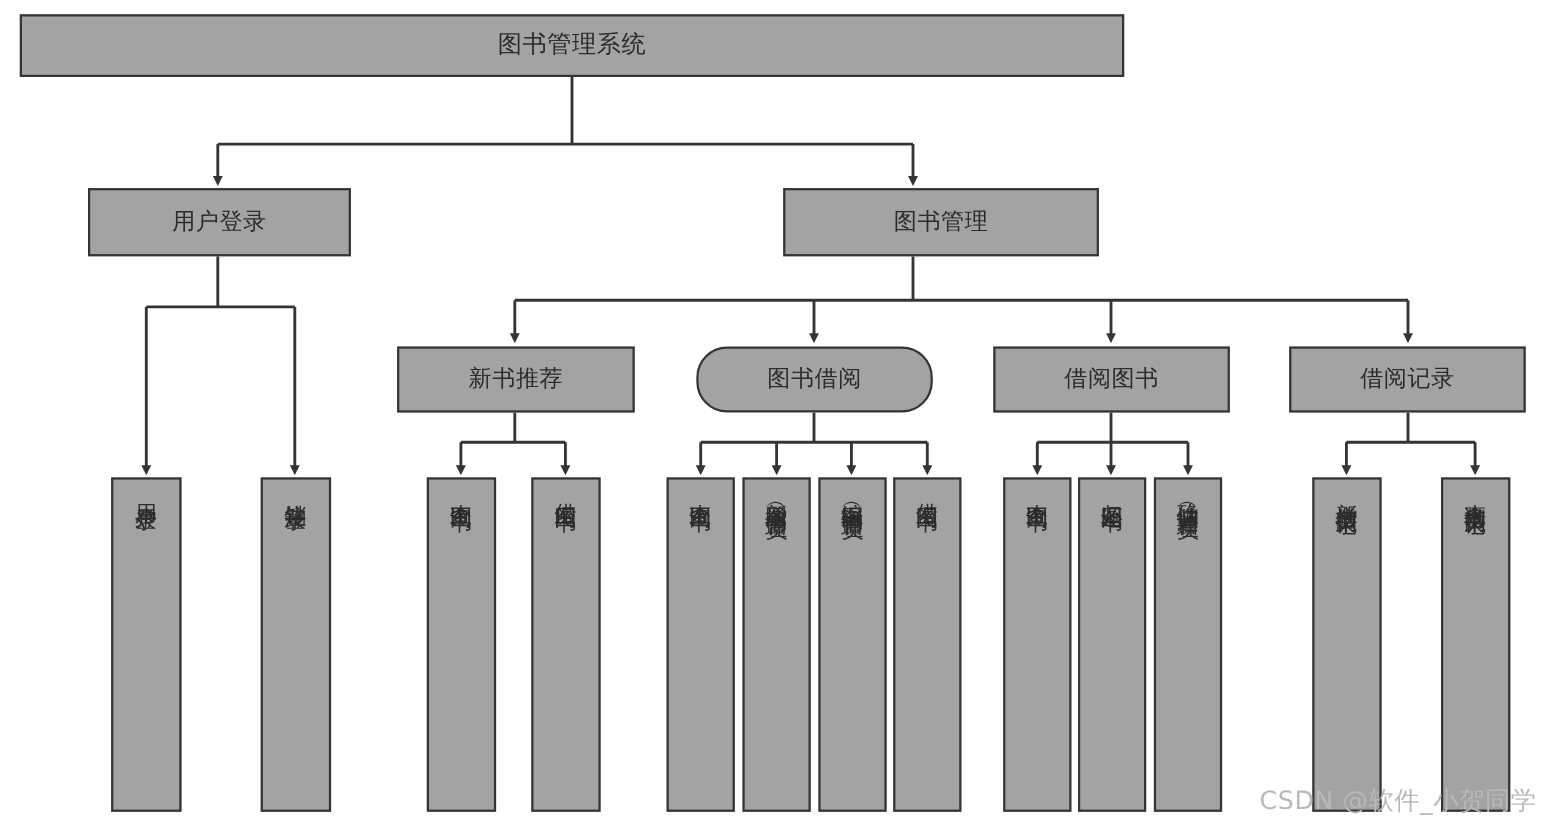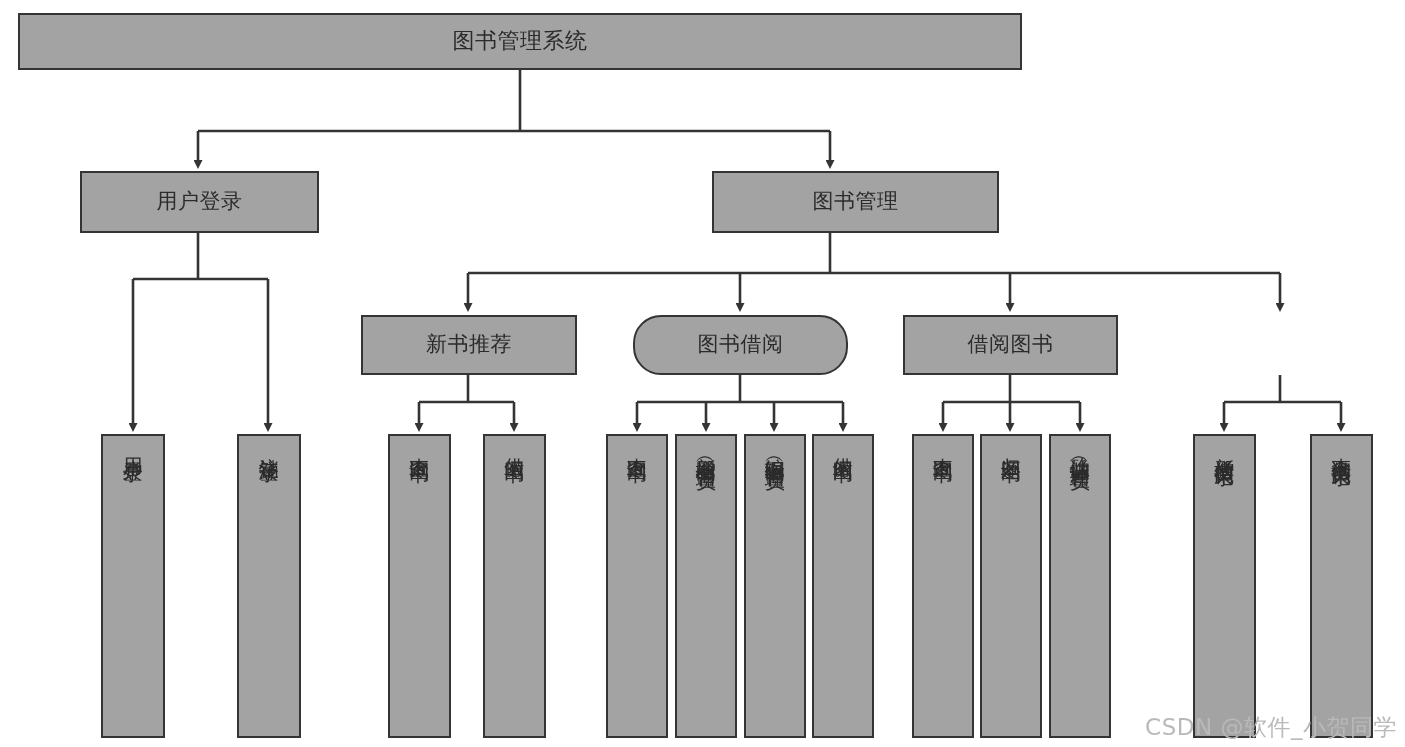--- a/index.html
+++ b/index.html
@@ -144,20 +144,23 @@
   </div>
 
   <div class="node branch" style="left:633px; top:315px; width:215px; height:60px;border-radius:28px;">
     <span class="label-h">图书借阅</span>
   </div>
 
   <div class="node branch" style="left:903px; top:315px; width:215px; height:60px;">
     <span class="label-h">借阅图书</span>
   </div>
 
+  <div class="node branch" style="left:1172px; top:315px; width:215px; height:60px;">
+    <span class="label-h">借阅记录</span>
+  </div>
 
   <div class="node leaf" style="left:101px; top:434px; width:64px; height:304px;">
     <span class="label-v">用户登录</span>
   </div>
   <div class="node leaf" style="left:237px; top:434px; width:64px; height:304px;">
     <span class="label-v">注销登录</span>
   </div>
 
   <div class="node leaf" style="left:388px; top:434px; width:63px; height:304px;">
     <span class="label-v">查询图书</span>

